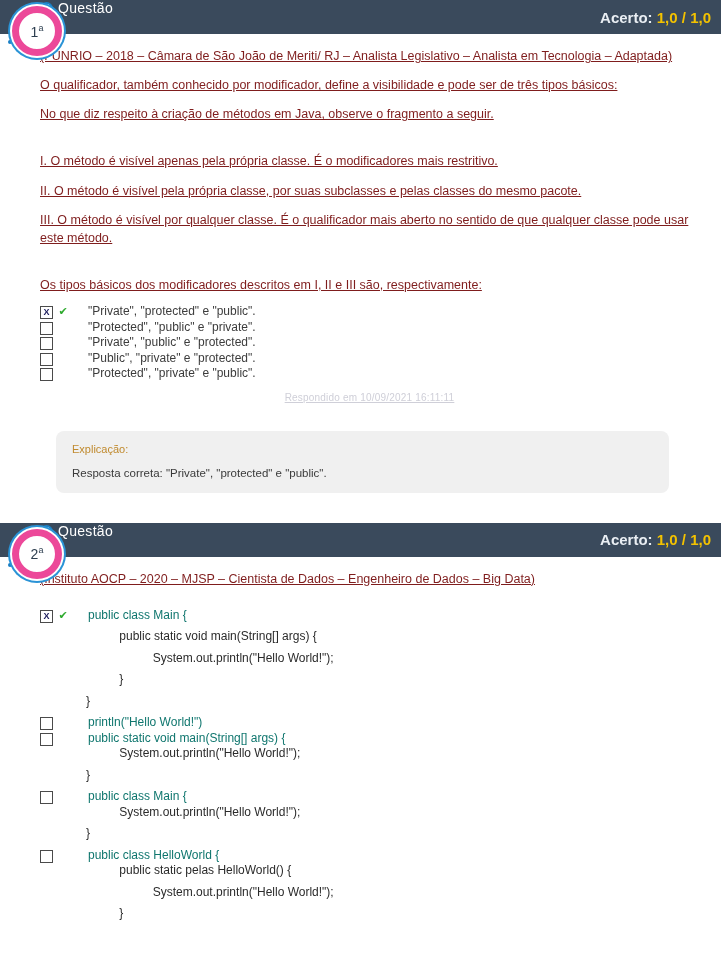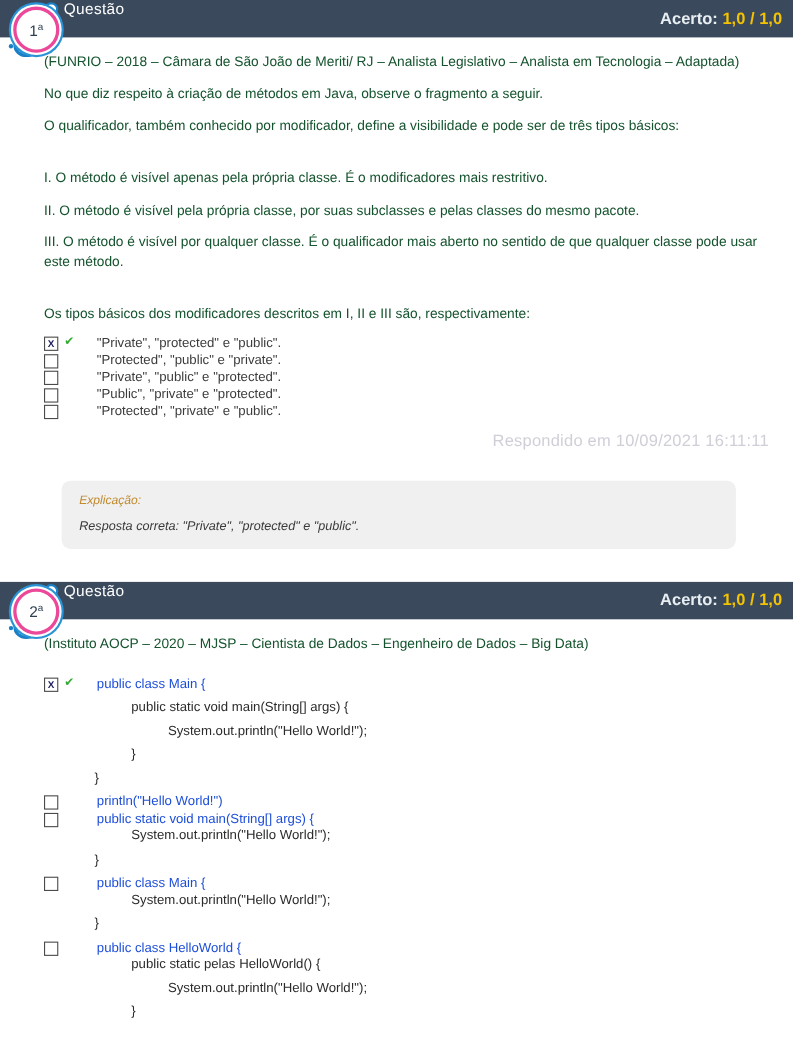--- a/index.html
+++ b/index.html
@@ -59,21 +59,21 @@
     pointer-events: none;
   }
   .badge-ring {
     position: absolute;
     left: 6px;
     top: 4px;
     width: 36px;
     height: 36px;
     border-radius: 50%;
     background: #ffffff;
-    border: 3px solid #ec4899;
+    border: 7px solid #ec4899;
     box-shadow: 0 0 0 2px #ffffff, 0 0 0 4px #2a93d6;
     display: flex;
     align-items: center;
     justify-content: center;
   }
   .badge-num {
     font-size: 14px;
     color: #2e3f50;
     font-family: "Liberation Sans", sans-serif;
   }
@@ -108,22 +108,23 @@
     border-radius: 50%;
     border-top-color: transparent;
     border-right-color: transparent;
   }
 
   
   .q-body { padding: 0 14px 0 40px; }
   .para {
     font-size: 12.5px;
     line-height: 1.45;
-    color: #14532d;
+    color: #7f1d1d;
     margin: 13px 0 0 0;
+    text-decoration: underline;
   }
   .para.tight { margin-top: 11px; }
   .spacer-lg { height: 18px; }
   .spacer-md { height: 10px; }
 
   
   .options { margin-top: 10px; }
   .opt-row {
     display: flex;
     align-items: flex-start;
@@ -158,50 +159,51 @@
   }
   .tick.empty { color: transparent; }
   .opt-text {
     font-size: 12px;
     color: #3c3c3c;
     margin-left: 18px;
     white-space: pre;
   }
   .opt-text.code {
     font-family: "Liberation Sans", sans-serif;
-    color: #1d4ed8;
+    color: #0f766e;
   }
 
   
   .code-line {
     display: flex;
     align-items: flex-start;
     min-height: 21.5px;
   }
   .code-line .gutter { width: 28px; flex: 0 0 auto; }
   .code-line .code-text {
     font-size: 12px;
     color: #2b2b2b;
     margin-left: 18px;
     white-space: pre;
   }
   .opt-row.codeopt { min-height: 21.5px; }
 
   
   .answered {
-    text-align: right;
-    font-size: 15px;
+    text-align: center;
+    font-size: 10px;
     color: #cfcfd8;
     padding-right: 8px;
     margin-top: 10px;
     letter-spacing: 0.2px;
-  }
-
-  
-  .explain-wrap { padding: 0 52px 0 56px; margin-top: 28px; font-style: italic; }
+    text-decoration: underline;
+  }
+
+  
+  .explain-wrap { padding: 0 52px 0 56px; margin-top: 28px; }
   .explain {
     background: #f0f0f0;
     border-radius: 8px;
     padding: 12px 16px 14px 16px;
   }
   .explain-title {
     color: #c08a2e;
     font-size: 11px;
     margin-bottom: 12px;
   }
@@ -233,22 +235,22 @@
     <div class="q-score">
       <span>Acerto:</span>
       <span class="val">1,0</span>
       <span class="sep">/</span>
       <span class="val">1,0</span>
     </div>
   </div>
 
   <div class="q-body">
     <div class="para">(FUNRIO – 2018 – Câmara de São João de Meriti/ RJ – Analista Legislativo – Analista em Tecnologia – Adaptada)</div>
+    <div class="para tight">O qualificador, também conhecido por modificador, define a visibilidade e pode ser de três tipos básicos:</div>
     <div class="para tight">No que diz respeito à criação de métodos em Java, observe o fragmento a seguir.</div>
-    <div class="para tight">O qualificador, também conhecido por modificador, define a visibilidade e pode ser de três tipos básicos:</div>
 
     <div class="spacer-lg"></div>
 
     <div class="para tight">I. O método é visível apenas pela própria classe. É o modificadores mais restritivo.</div>
     <div class="para tight">II. O método é visível pela própria classe, por suas subclasses e pelas classes do mesmo pacote.</div>
     <div class="para tight">III. O método é visível por qualquer classe. É o qualificador mais aberto no sentido de que qualquer classe pode usar este método.</div>
 
     <div class="spacer-lg"></div>
 
     <div class="para tight">Os tipos básicos dos modificadores descritos em I, II e III são, respectivamente:</div>

